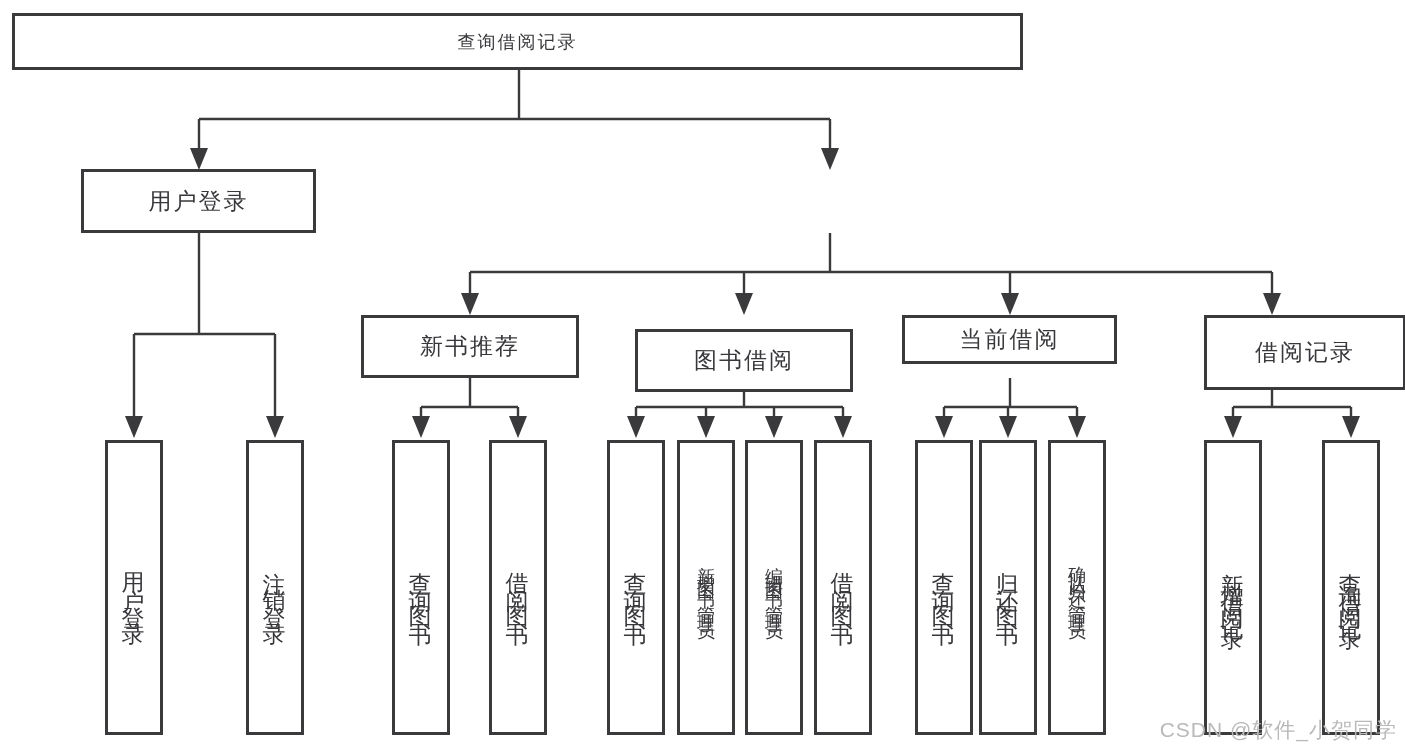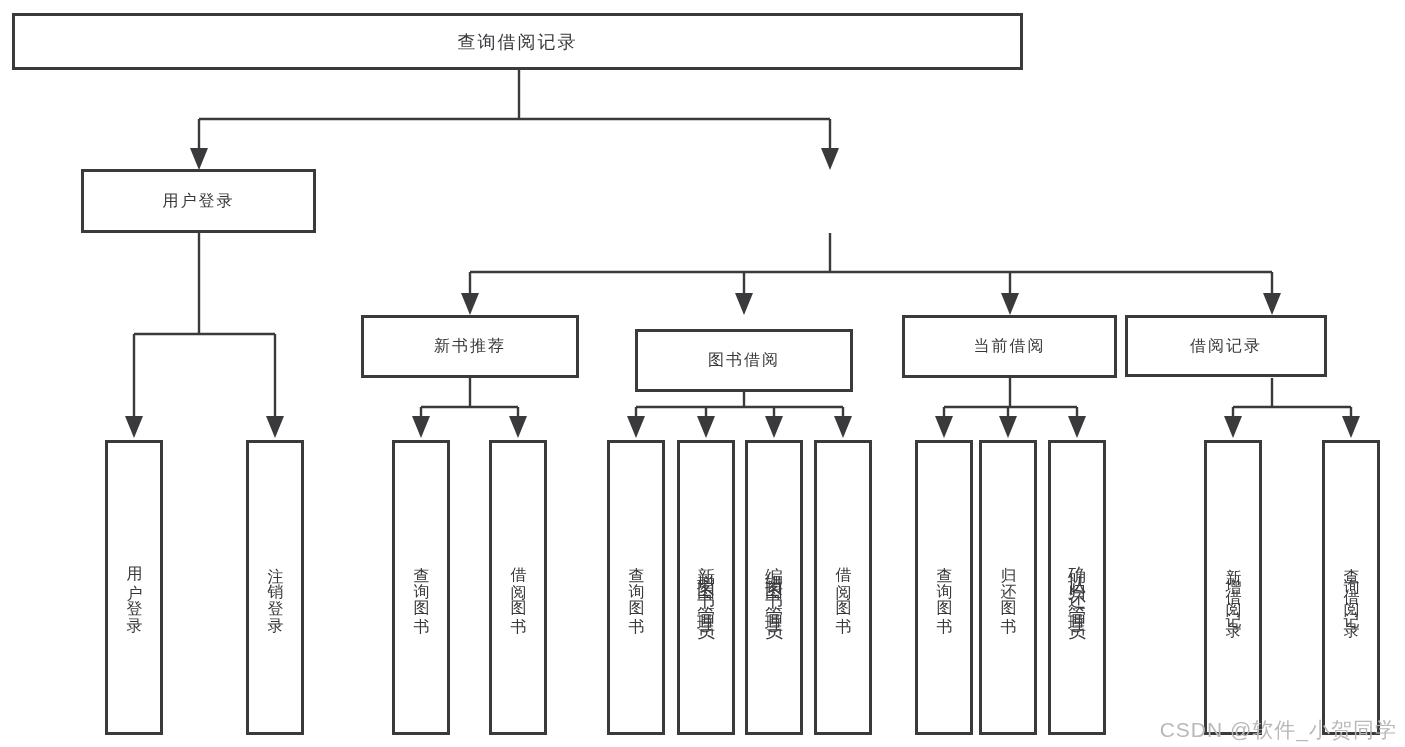--- a/index.html
+++ b/index.html
@@ -16,21 +16,21 @@
   .head  { fill: #3a3a3d; stroke: none; }
   .box {
     position: absolute;
     box-sizing: border-box;
     border: 3px solid #3a3a3d;
     background: #ffffff;
     color: #38383c;
     display: flex;
     align-items: center;
     justify-content: center;
-    font-size: 16px;
+    font-size: 23px;
     letter-spacing: 2px;
     white-space: nowrap;
   }
   .lvl1 { font-size: 18px; }
   .v {
     writing-mode: vertical-rl;
     text-orientation: mixed;
     white-space: normal;
   }
   .v4  { letter-spacing: 17px; }
@@ -91,22 +91,22 @@
       <polygon class="head" points="1342,416 1360,416 1351,438"></polygon>
     </g>
   </svg>
 
   <div class="box lvl1" style="left:12px; top:13px; width:1011px; height:57px">查询借阅记录</div>
 
   <div class="box" style="left:81px; top:169px; width:235px; height:64px">用户登录</div>
 
   <div class="box" style="left:361px; top:315px; width:218px; height:63px">新书推荐</div>
   <div class="box" style="left:635px; top:329px; width:218px; height:63px">图书借阅</div>
-  <div class="box" style="left:902px; top:315px; width:215px; height:63px">当前借阅</div>
-  <div class="box" style="left:1125px; top:315px; width:202px; height:62px">借阅记录</div>
+  <div class="box" style="left:902px; top:315px; width:215px; height:49px">当前借阅</div>
+  <div class="box" style="left:1204px; top:315px; width:202px; height:75px">借阅记录</div>
 
   <div class="box v v4" style="left:105px; top:440px; width:58px; height:295px">用户登录</div>
   <div class="box v v4" style="left:246px; top:440px; width:58px; height:295px">注销登录</div>
 
   <div class="box v v4" style="left:392px; top:440px; width:58px; height:295px">查询图书</div>
   <div class="box v v4" style="left:489px; top:440px; width:58px; height:295px">借阅图书</div>
 
   <div class="box v v4" style="left:607px; top:440px; width:58px; height:295px">查询图书</div>
   <div class="box v v10" style="left:677px; top:440px; width:58px; height:295px">新增图书（管理员）</div>
   <div class="box v v10" style="left:745px; top:440px; width:58px; height:295px">编辑图书（管理员）</div>

